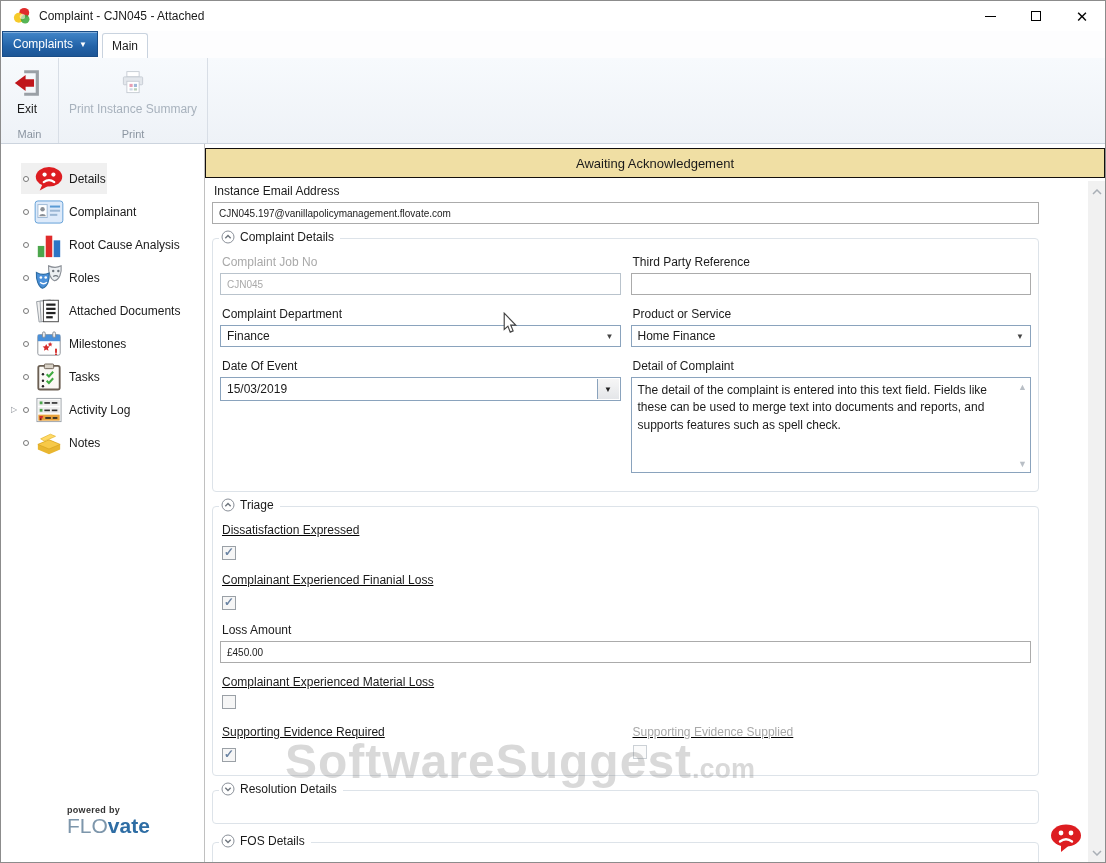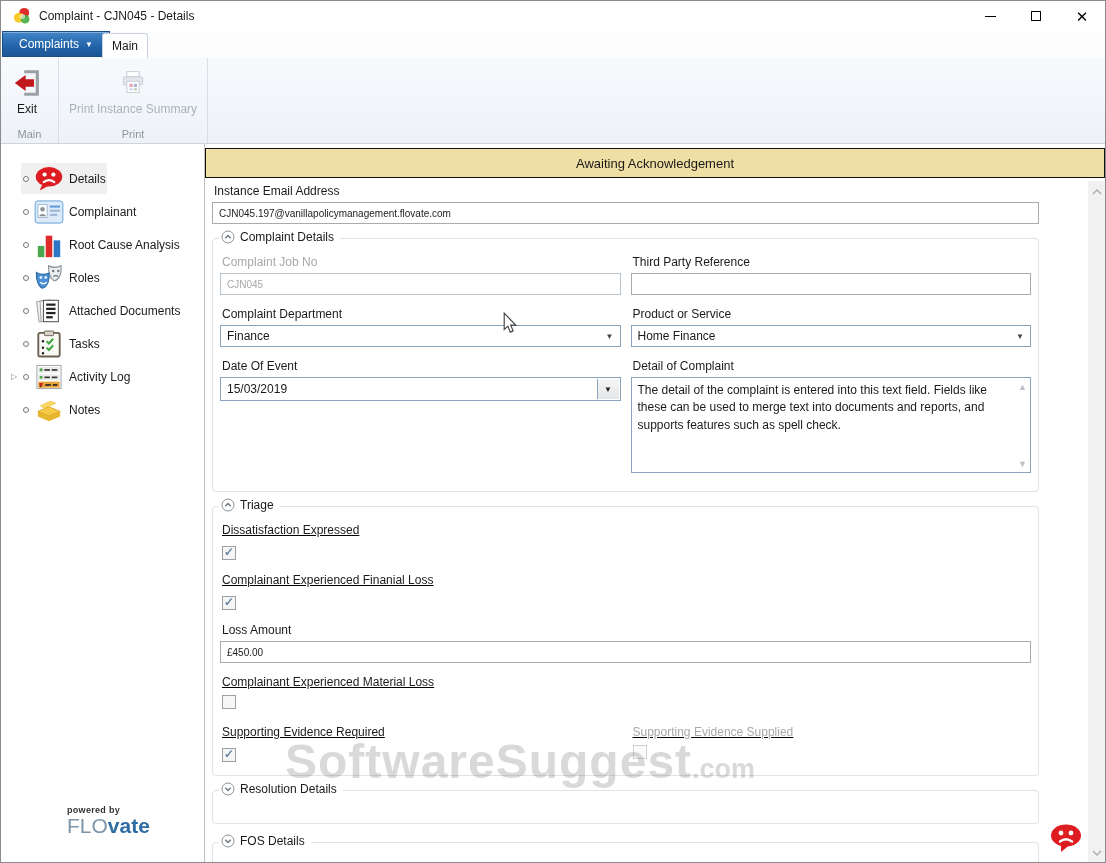--- a/index.html
+++ b/index.html
@@ -16,21 +16,21 @@
   .win-controls { display:flex; height:100%; }
   .win-btn { width:46px; height:100%; display:flex; align-items:center; justify-content:center; cursor:default; }
   .min-glyph { width:11px; height:0; border-top:1px solid #000; display:block; }
   .max-glyph { width:10px; height:10px; border:1px solid #000; display:block; }
   .close-glyph { font-size:15px; color:#000; line-height:1; }
 
   
   .tabrow { position:relative; height:27px; background:#fdfdfe; }
   .complaints-btn { position:absolute; left:1px; top:0; height:26px; min-width:95px;
     background:linear-gradient(#4286c9,#2363a8 60%,#1d5696); color:#fff; font-size:12px;
-    display:flex; align-items:center; justify-content:center; gap:6px; padding:0 16px;
+    display:flex; align-items:center; justify-content:center; gap:6px; padding:0 10px;
     border:1px solid #1a4d87; box-shadow:inset 0 1px 0 rgba(255,255,255,.35); }
   .complaints-caret { font-size:8px; }
   .main-tab { position:absolute; left:101px; top:2px; height:25px; width:46px; background:#fff;
     border:1px solid #c9d3df; border-bottom:none; border-radius:3px 3px 0 0;
     display:flex; align-items:center; justify-content:center; font-size:12px; color:#1a1a1a; }
 
   
   .ribbon { height:86px; background:linear-gradient(#f7fafd,#eef2f7);
     border-bottom:1px solid #ccd4de; display:flex; }
   .ribbon-group { display:flex; flex-direction:column; border-right:1px solid #d8dee6; }
@@ -134,21 +134,21 @@
 
   <div class="titlebar">
     <span class="app-icon">
       <svg width="18" height="18" viewBox="0 0 20 20">
         <circle cx="12.5" cy="6.5" r="5.5" fill="#e02b2b"></circle>
         <circle cx="6.5" cy="12" r="5.5" fill="#f5c518" opacity=".92"></circle>
         <circle cx="13.5" cy="13.5" r="4.8" fill="#3faa3f" opacity=".88"></circle>
         <circle cx="10.5" cy="10.5" r="3" fill="#fff" opacity=".55"></circle>
       </svg>
     </span>
-    <span class="title-text">Complaint - CJN045 - Details</span>
+    <span class="title-text">Complaint - CJN045 - Attached</span>
     <div class="win-controls">
       <div class="win-btn">
           <span class="min-glyph"></span>
         </div>
       <div class="win-btn">
           <span class="max-glyph"></span>
         </div>
       <div class="win-btn">
           <span class="close-glyph">✕</span>
         </div>
@@ -274,20 +274,36 @@
               <rect x="9" y="3.5" width="16" height="23" fill="#fff" stroke="#444"></rect>
               <rect x="12" y="7" width="10" height="2.4" fill="#222"></rect>
               <rect x="12" y="11.5" width="10" height="2.4" fill="#222"></rect>
               <rect x="12" y="16" width="10" height="2.4" fill="#222"></rect>
               <rect x="12" y="20.5" width="7" height="2.4" fill="#222"></rect>
             </svg>
           </span>
           <span class="nav-label">Attached Documents</span>
         </div>
 
+        <div class="nav-item">
+          <span class="nav-bullet"></span>
+          <span class="nav-icon">
+            <svg width="28" height="28" viewBox="0 0 30 30">
+              <rect x="3" y="5" width="24" height="22" rx="2" fill="#fff" stroke="#8a8f96"></rect>
+              <path d="M3 5h24v7H3z" fill="#4a90d9"></path>
+              <rect x="8" y="2" width="3" height="6" rx="1.5" fill="#e8edf3" stroke="#8a8f96"></rect>
+              <rect x="19" y="2" width="3" height="6" rx="1.5" fill="#e8edf3" stroke="#8a8f96"></rect>
+              <path d="M12 15l1.2 2.4 2.6.3-1.9 1.8.5 2.6-2.4-1.3-2.4 1.3.5-2.6-1.9-1.8 2.6-.3z" fill="#d42a2a"></path>
+              <path d="M19 21l1 2 2.2.3-1.6 1.5.4 2.2-2-1.1-2 1.1.4-2.2-1.6-1.5 2.2-.3z" fill="#d42a2a" transform="translate(1 -4) scale(.8)"></path>
+              <rect x="21.5" y="20" width="2" height="4.5" fill="#d42a2a"></rect>
+              <rect x="21.5" y="25.2" width="2" height="1.6" fill="#d42a2a"></rect>
+            </svg>
+          </span>
+          <span class="nav-label">Milestones</span>
+        </div>
 
         <div class="nav-item">
           <span class="nav-bullet"></span>
           <span class="nav-icon">
             <svg width="26" height="28" viewBox="0 0 28 30">
               <rect x="2.5" y="3" width="23" height="25.5" rx="2" fill="#fbf9f5" stroke="#6b5f53" stroke-width="2"></rect>
               <rect x="9" y="1" width="10" height="5" rx="1" fill="#d9d2c7" stroke="#6b5f53"></rect>
               <circle cx="7.5" cy="12" r="1.3" fill="#222"></circle>
               <circle cx="7.5" cy="19" r="1.3" fill="#222"></circle>
               <circle cx="7.5" cy="25" r="1.3" fill="#222"></circle>

